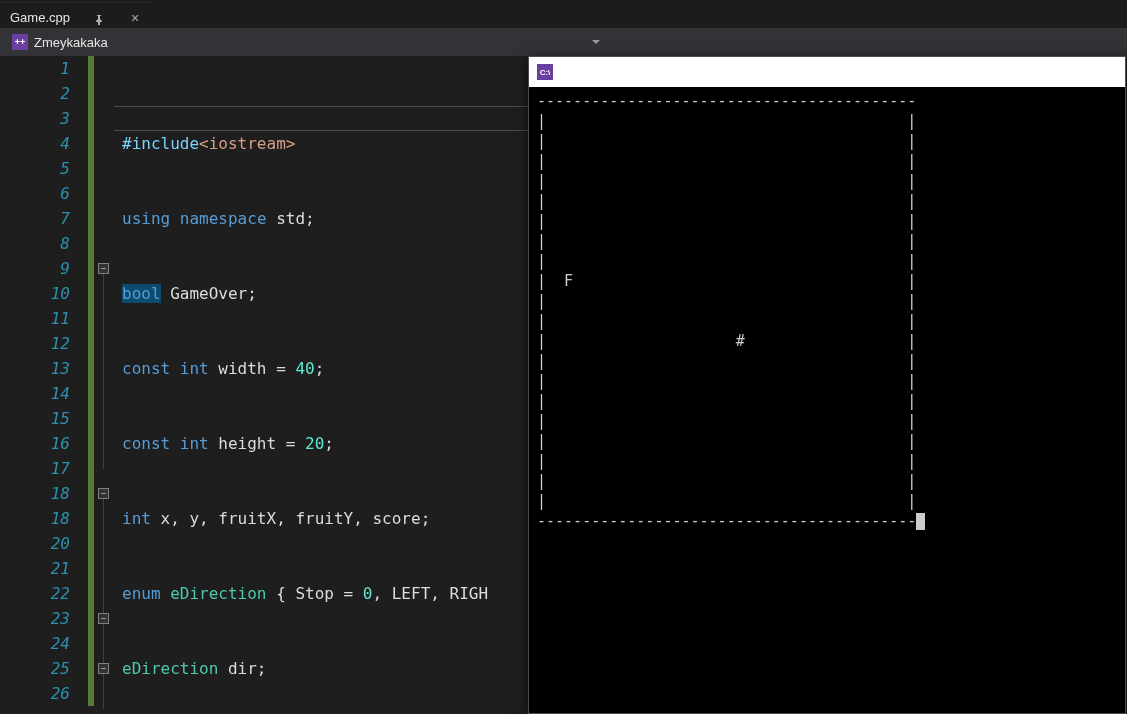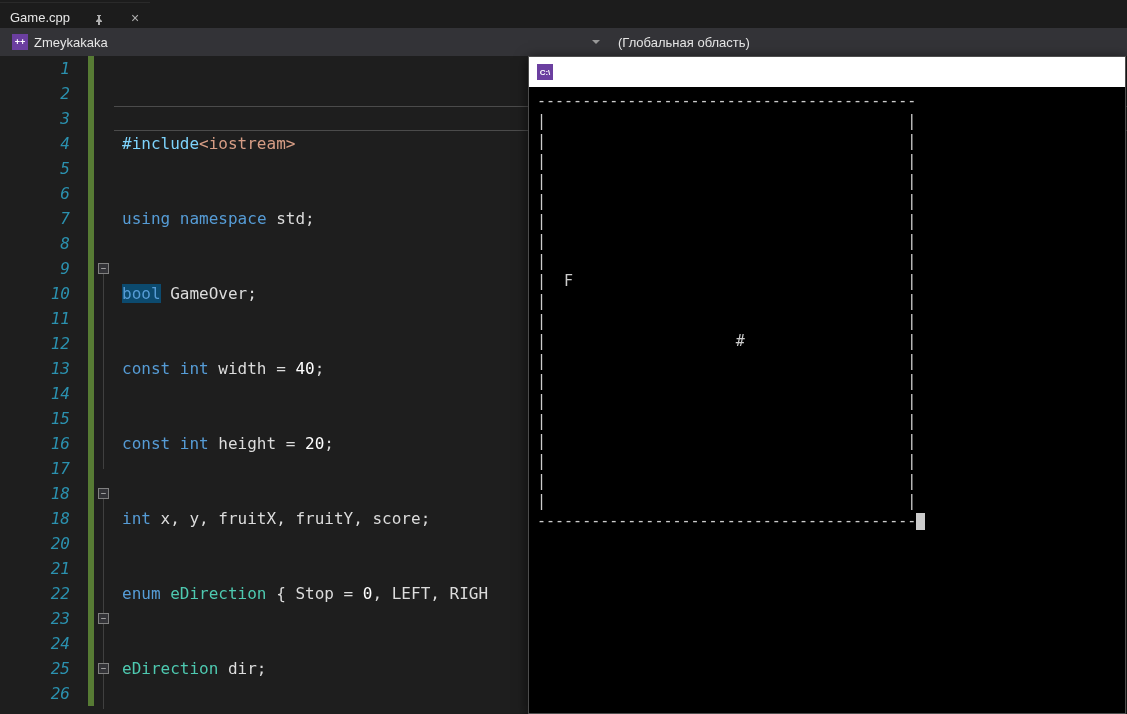--- a/index.html
+++ b/index.html
@@ -29,21 +29,21 @@
   .marker-col .bar.b1 { top:0; height:225px; }
   .marker-col .bar.b2 { top:225px; height:425px; background:#577b34; }
   .fold-col { width:16px; background:#1e1e1e; position:relative; }
   .fold-box { position:absolute; left:0; width:11px; height:11px; border:1px solid #808080; background:#333337; font-size:9px; line-height:9px; text-align:center; color:#c0c0c0; }
   .fold-line { position:absolute; left:5px; width:1px; background:#404040; }
   .code-col { flex:1; color:#dcdcdc; white-space:pre; position:relative; padding-left:8px; }
   .code-col .row { height:25px; }
   .hl-line { position:absolute; left:0; right:0; height:25px; border-top:1px solid #4b4b4b; border-bottom:1px solid #4b4b4b; pointer-events:none; }
   .kw   { color:#569cd6; }
   .cls  { color:#4ec9b0; }
-  .num  { color:#ffffff;margin-top:40px; }
+  .num  { color:#5eead4;margin-top:40px; }
   .str  { color:#d69d85; }
   .op   { color:#7dd3fc; }
   .sel  { background:#0c4a6e; }
 
   
   .console { position:absolute; top:56px; left:528px; width:598px; height:658px; background:#000; border:1px solid #4d4d4d; box-shadow:0 2px 12px rgba(0,0,0,.6); }
   .console-titlebar { height:30px; background:#fff; display:flex; align-items:center; padding:0 8px; gap:8px; font-size:12px; color:#000; }
   .console-icon { width:16px; height:16px; background:#6b3fa0; display:inline-flex; align-items:center; justify-content:center; color:#fff; font-size:8px; font-weight:bold; }
   .console-body { padding:4px 8px; font-family:Consolas,monospace; font-size:15px; line-height:20px; color:#ccc; white-space:pre; }
   .cursor-block { display:inline-block; width:9px; height:17px; background:#ccc; vertical-align:text-bottom; }
@@ -64,23 +64,20 @@
 </div>
 
 <div class="nav-bar">
   <div class="nav-cell main">
     <span class="cpp-icon">++</span>
     <span>Zmeykakaka</span>
     <span style="flex:1"></span>
     <svg class="chevron-down" viewBox="0 0 8 8">
         <path d="M0 2l4 4 4-4z" fill="#999"></path>
       </svg>
-  </div>
-  <div class="nav-cell scope">
-    <span>(Глобальная область)</span>
   </div>
 </div>
 
 <div class="editor">
   <div class="gutter">
     <div class="ln">1</div>
       <div class="ln">2</div>
       <div class="ln">3</div>
       <div class="ln">4</div>
       <div class="ln">5</div>

